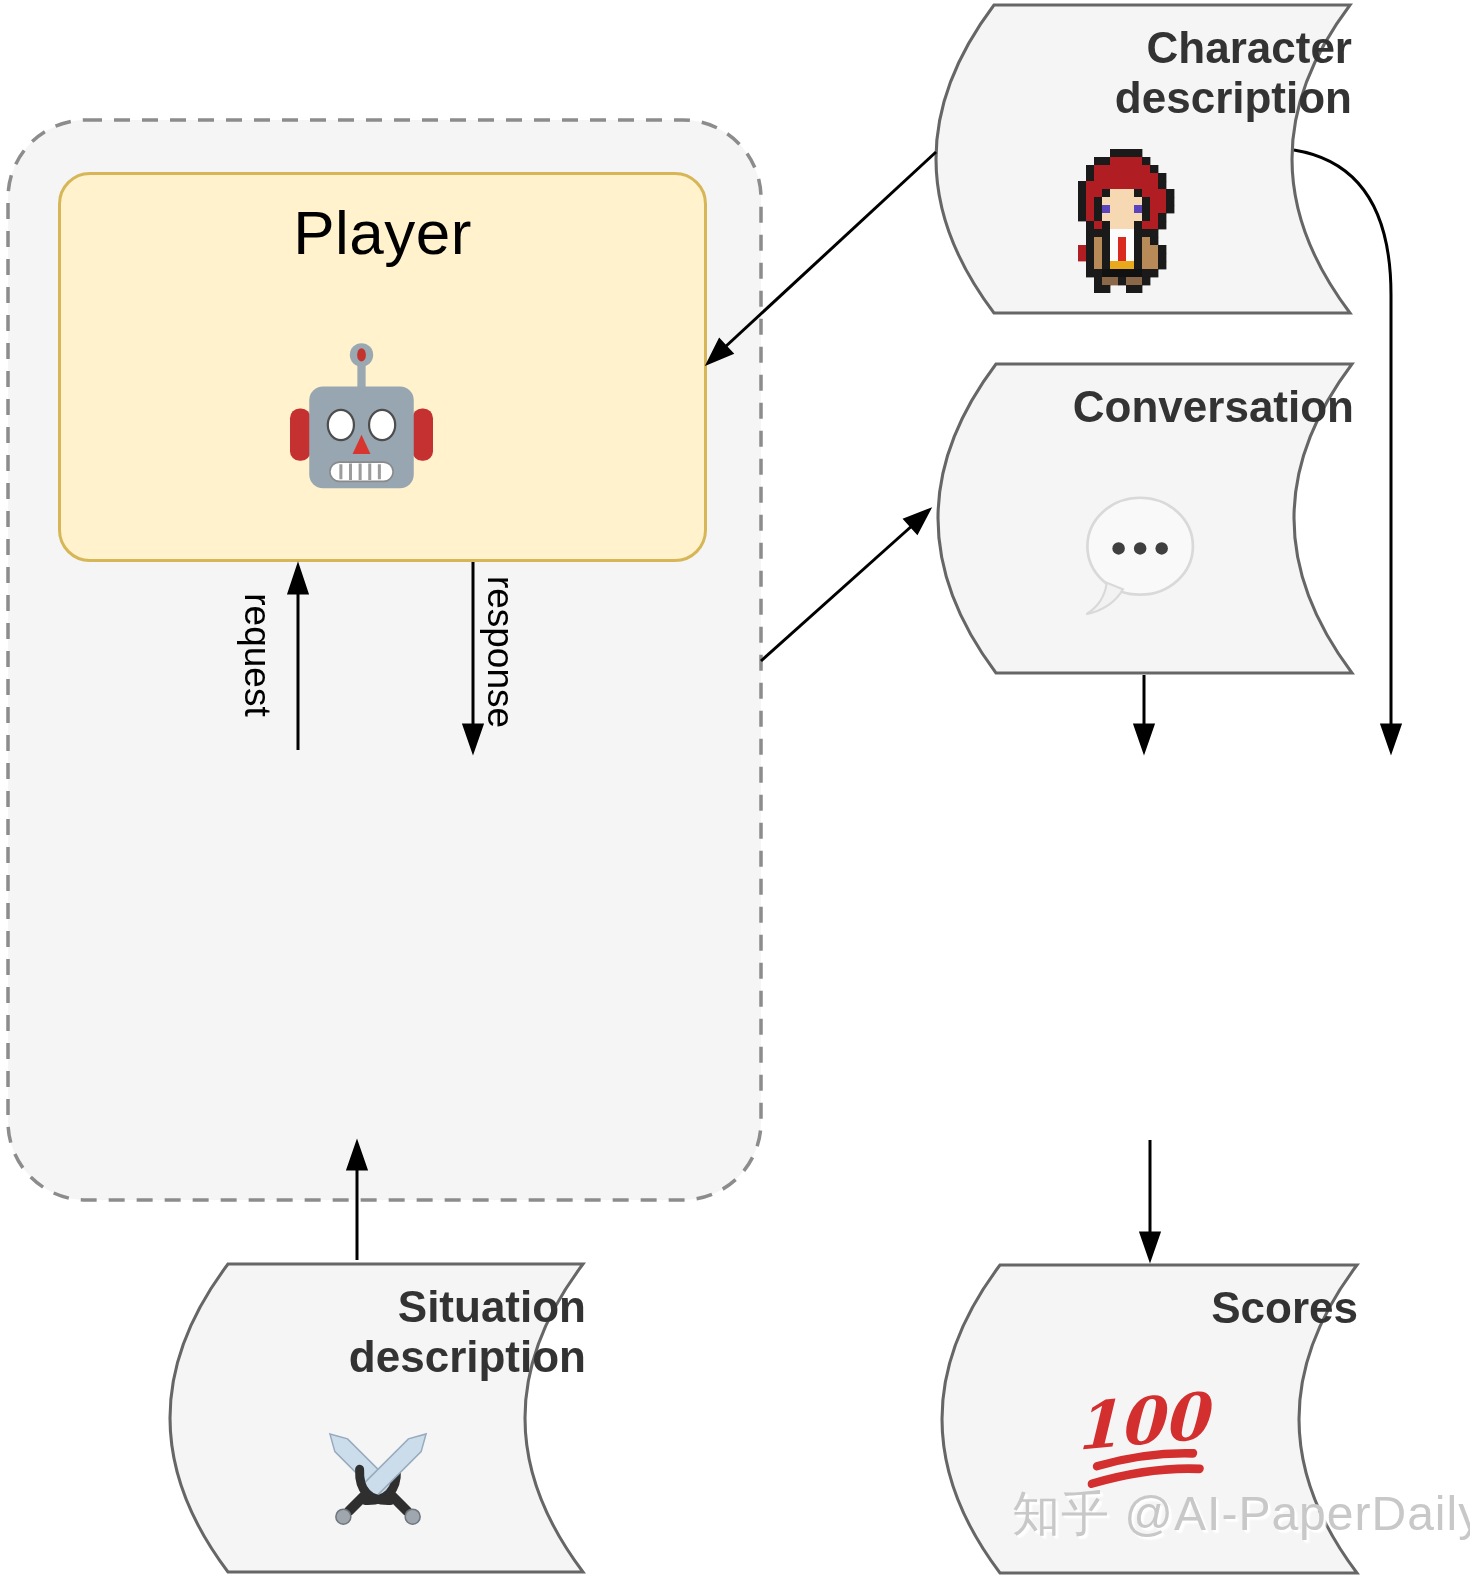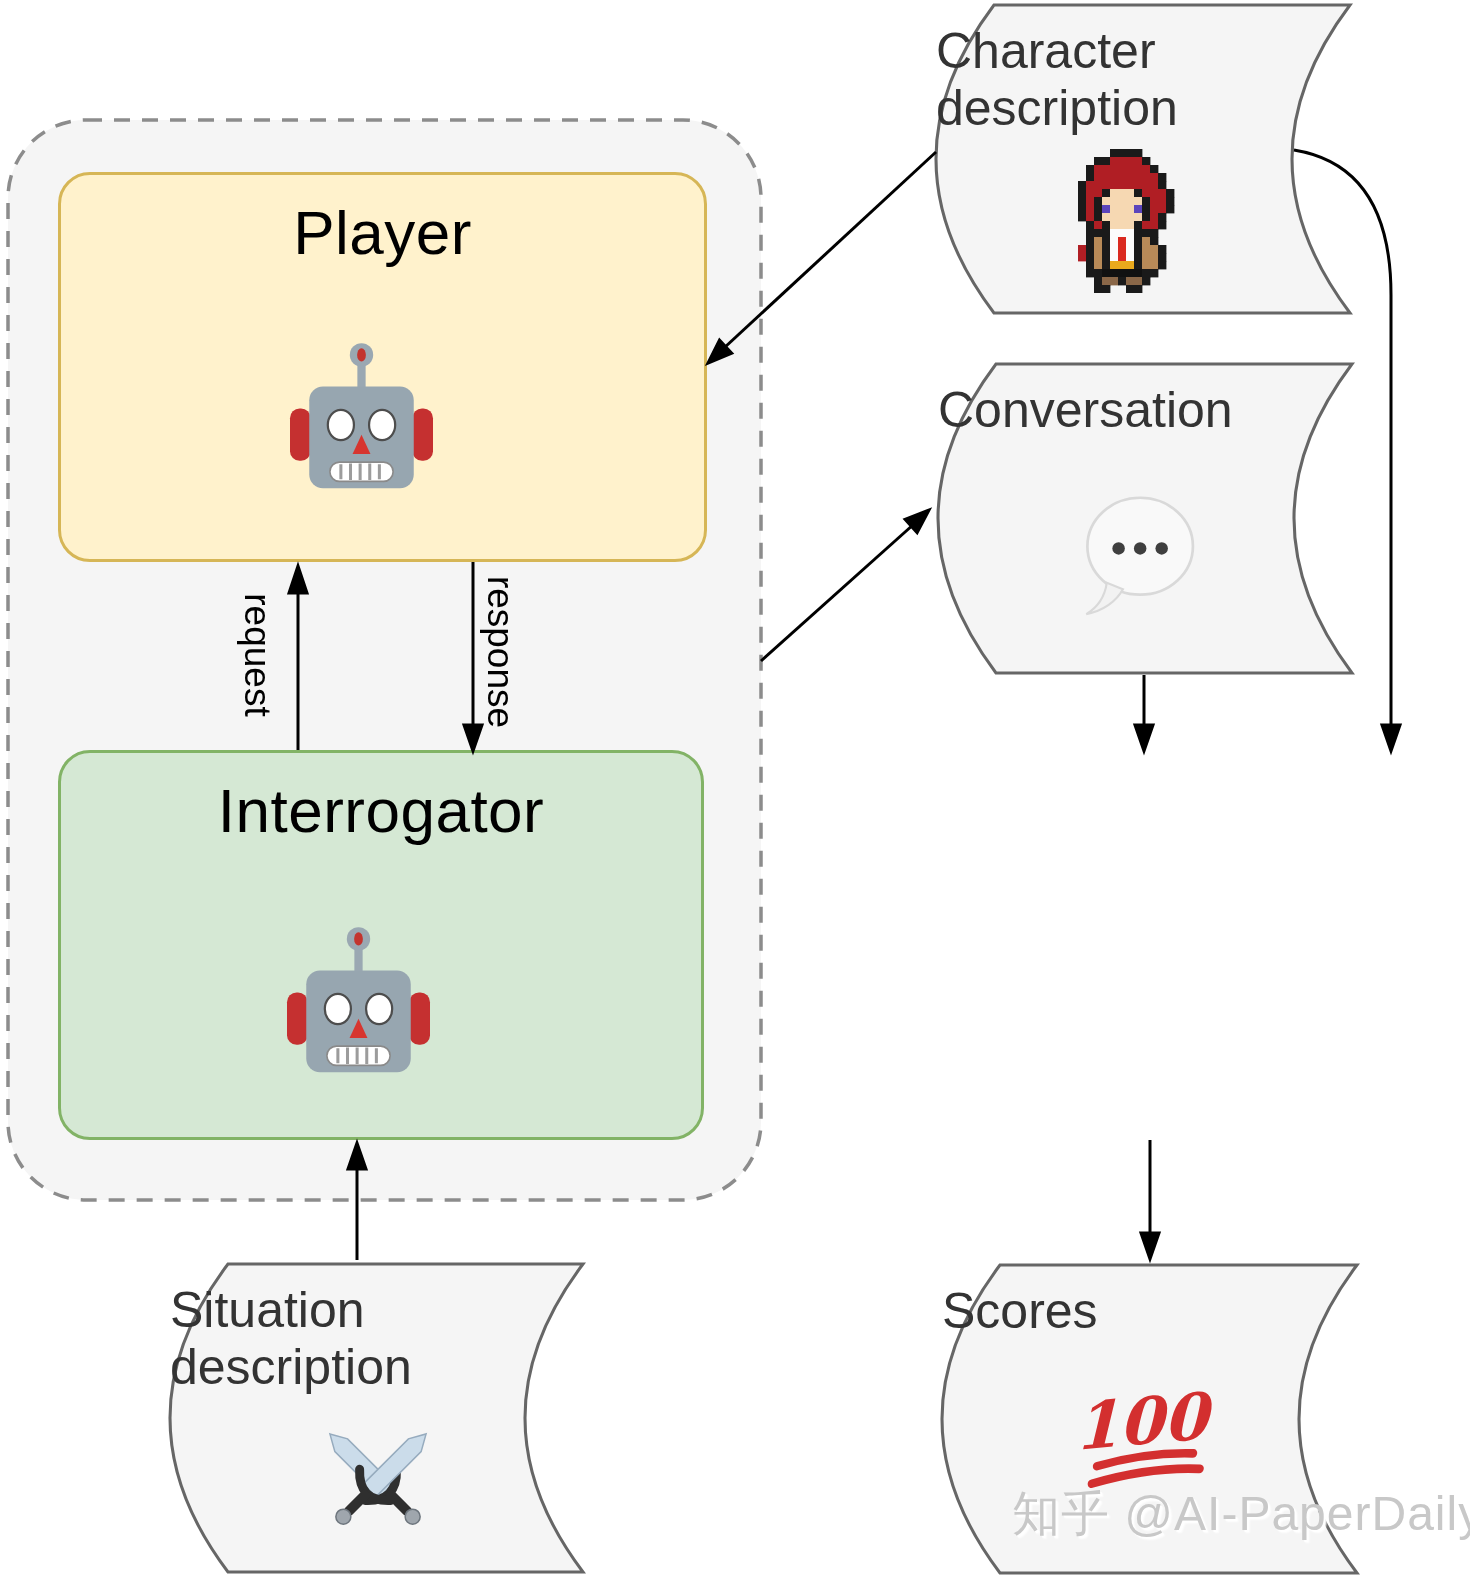--- a/index.html
+++ b/index.html
@@ -40,22 +40,23 @@
   .judge-box .robot{left:232px; top:144px;}
 
   .doc{position:absolute; z-index:1; width:416px;}
   .doc-shape{overflow:visible;}
   .doc-character{left:936px; top:3px; height:312px;}
   .doc-conversation{left:938px; top:362px; height:407px;}
   .doc-scores{left:942px; top:1263px; height:312px;}
   .doc-situation{left:170px; top:1262px; height:360px;}
   .doc-title{
     position:absolute; left:0; top:20px; width:100%;
-    text-align:left; font-size:50px; line-height:1.14;
+    text-align:right; font-size:44px; line-height:1.14;
     color:var(--document-text);
+    font-weight:bold;
   }
   .doc-icon{position:absolute;}
 
   .edge-label{
     position:absolute; z-index:4; font-size:37px; color:#000;
     white-space:nowrap; transform:translate(-50%,-50%) rotate(90deg);
   }
   .label-request{left:257px; top:655px;}
   .label-response{left:500px; top:652px;}
 
@@ -99,26 +100,20 @@
     <rect x="8" y="120" width="753" height="1080" rx="78" style="fill:var(--container-fill);stroke:var(--container-border)" stroke-width="3.5" stroke-dasharray="16 12"></rect>
   </svg>
 
   <div class="agent-box player-box">
     <div class="agent-title">Player</div>
     <svg class="robot" viewBox="0 0 120 120">
         <use href="#robot-shape"></use>
       </svg>
   </div>
 
-  <div class="agent-box interrogator-box">
-    <div class="agent-title">Interrogator</div>
-    <svg class="robot" viewBox="0 0 120 120">
-        <use href="#robot-shape"></use>
-      </svg>
-  </div>
 
 
   <div class="doc doc-character">
     <svg class="doc-shape" width="416" height="312" viewBox="0 0 416 312">
       <path d="M58,2 L414,2 Q298,156 414,310 L58,310 Q-58,156 58,2 Z" style="fill:var(--document-fill);stroke:var(--document-border)" stroke-width="3"></path>
     </svg>
     <div class="doc-title">
       <div>Character</div>
       <div>description</div>
     </div>

